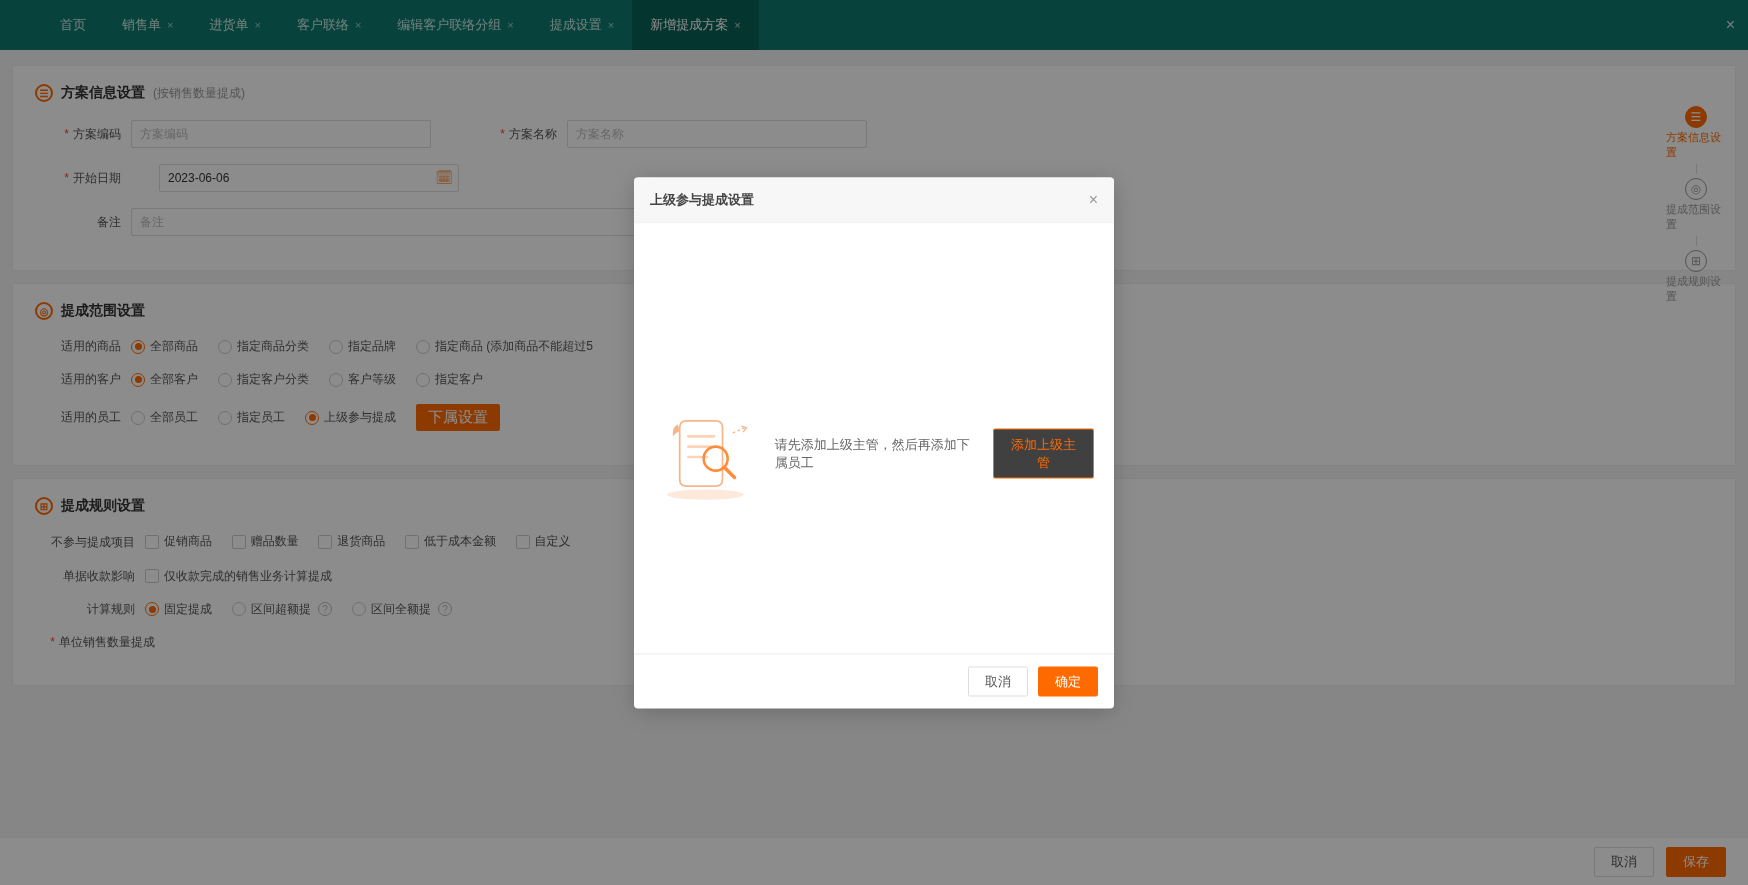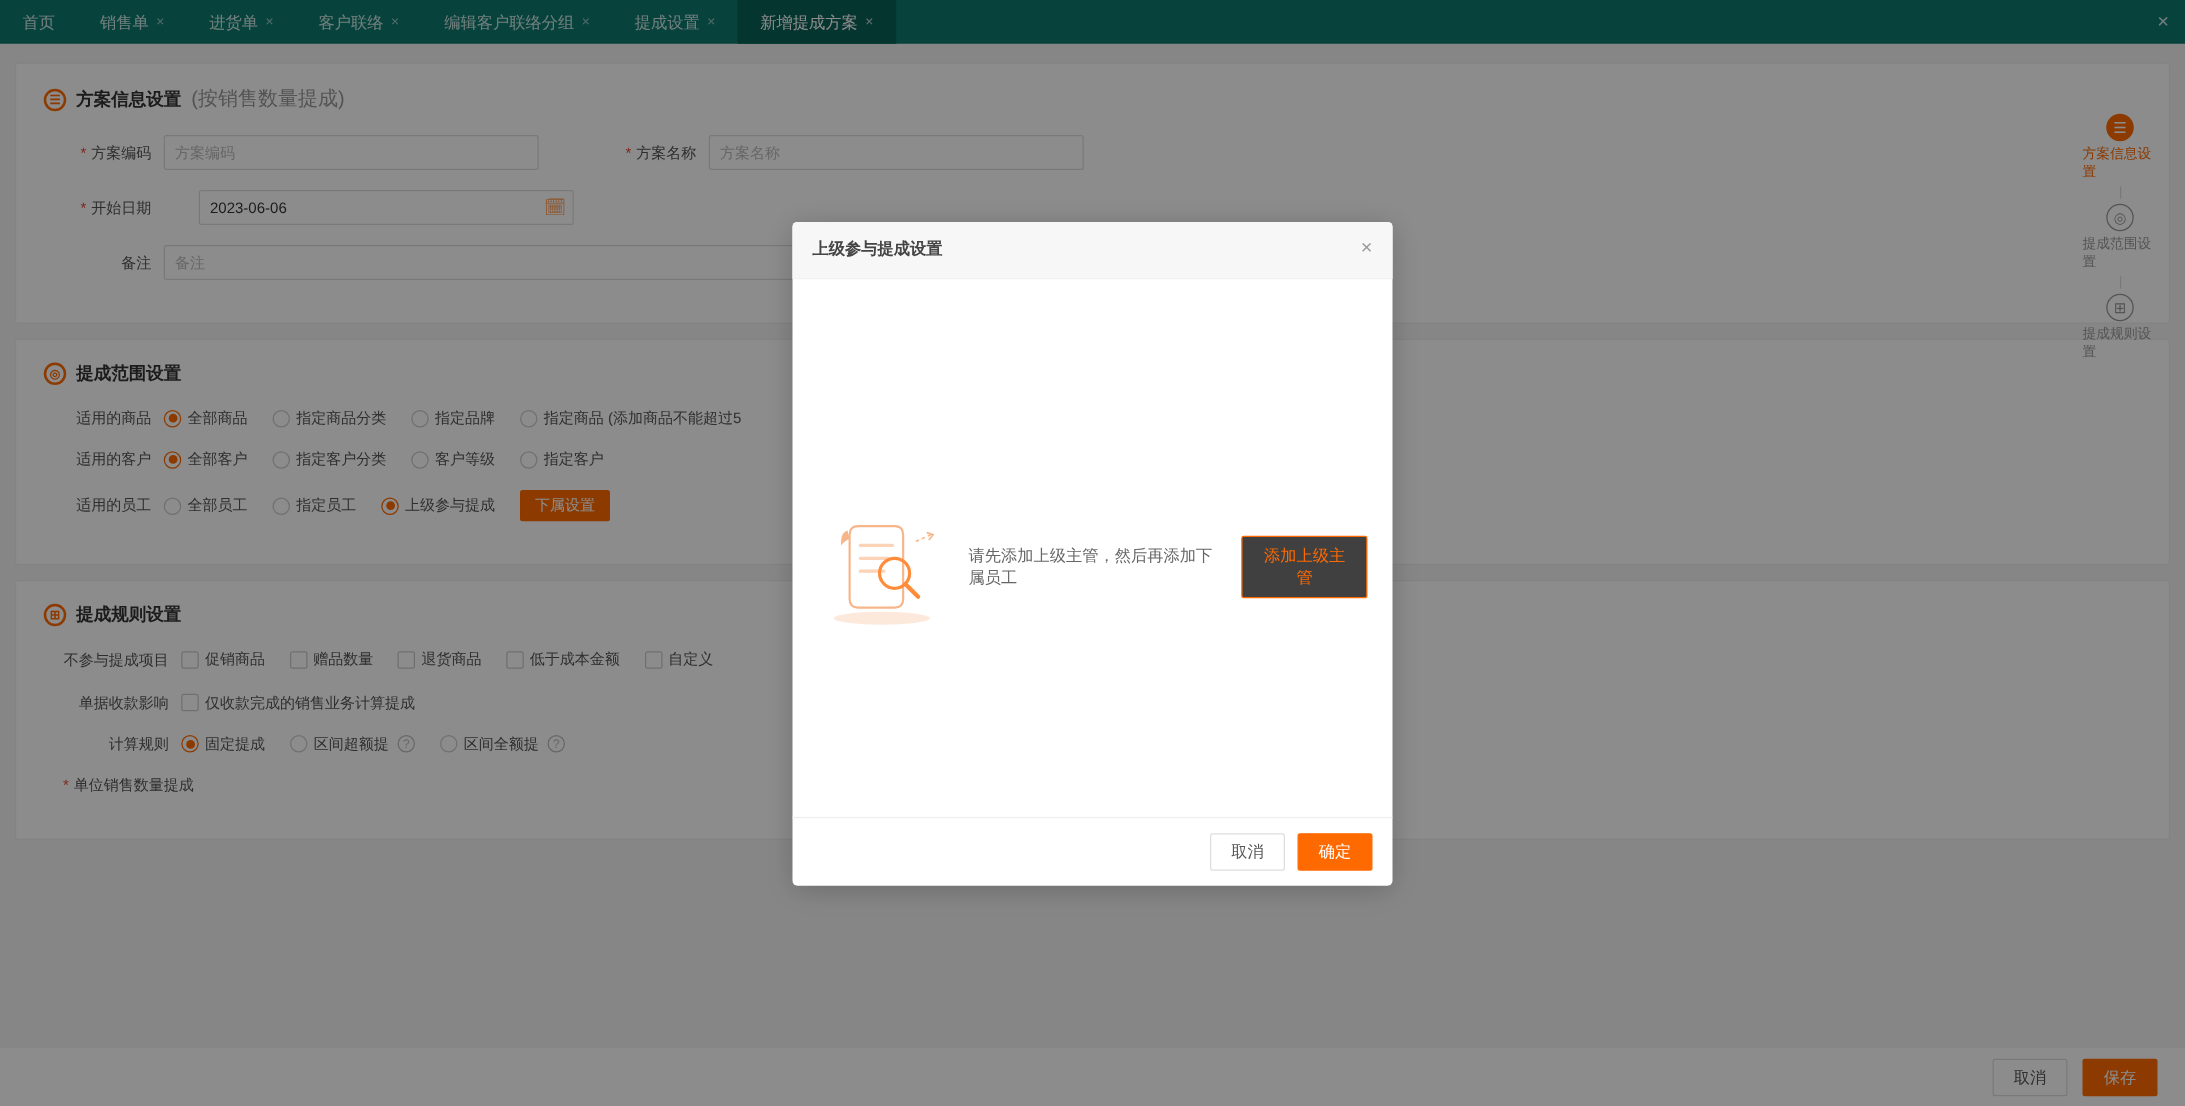--- a/index.html
+++ b/index.html
@@ -1,45 +1,45 @@
 <!DOCTYPE html>
 <html><head>
   <meta charset="utf-8">
   <style>
     * { margin: 0; padding: 0; box-sizing: border-box; font-family: "Microsoft YaHei", Arial, sans-serif; }
     body { background: #f5f5f5; font-size: 13px; color: #333; position: relative; width: 1748px; height: 885px; overflow: hidden; }
     
-    .top-tabs { background: #0d7a6e; height: 35px; display: flex; align-items: stretch; }
+    .top-tabs { background: #0d7a6e; height: 50px; display: flex; align-items: stretch; padding-left: 42px; }
     .tab { padding: 0 18px; display: flex; align-items: center; color: #d0e8e5; cursor: pointer; font-size: 13px; gap: 6px; }
     .tab.active { background: #0a6156; color: #fff; }
     .tab .close { font-size: 11px; opacity: 0.7; cursor: pointer; }
     .tab-close-all { margin-left: auto; width: 35px; display: flex; align-items: center; justify-content: center; color:#d0e8e5; cursor:pointer; font-size:16px; }
     
     .content { padding: 15px 12px 60px 12px; position: relative; }
     .section { background: #fff; border: 1px solid #eee; border-radius: 2px; margin-bottom: 12px; padding: 18px 22px; }
     .section-header { display: flex; align-items: center; gap: 8px; margin-bottom: 18px; }
     .sh-icon { width: 18px; height: 18px; border-radius: 50%; border:2px solid #ff6a00; display:flex; align-items:center; justify-content:center; color:#ff6a00; font-size:10px; font-weight:bold;}
     .sh-title { font-size: 14px; font-weight: 600; }
-    .sh-sub { color: #999; font-size: 16px; }
+    .sh-sub { color: #999; font-size: 12px; }
     
     .form-row { display: flex; align-items: center; margin-bottom: 16px; }
     .form-group { display: flex; align-items: center; margin-right: 40px; }
     .label { width: 96px; text-align: right; padding-right: 10px; color:#555; font-size:12px; }
     .req::before { content: "*"; color: #e74c3c; margin-right: 4px; }
     .input { height: 28px; border: 1px solid #ddd; padding: 0 8px; font-size: 12px; width: 300px; border-radius:2px; color:#333; }
     .input::placeholder { color: #bbb; }
     .date-input { position:relative;padding-left:28px; }
     .cal-icon { position:absolute; right:6px; top:5px; color:#ff8c3a; font-size:14px; }
     
     .radio-row { display: flex; align-items: center; gap: 20px; }
     .radio { display: inline-flex; align-items: center; gap: 5px; cursor: pointer; font-size:12px; color:#555;}
     .radio-dot { width: 14px; height: 14px; border-radius: 50%; border:1px solid #ccc; display:inline-flex; align-items:center; justify-content:center; background:#fff;}
     .radio.checked .radio-dot { border-color: #ff6a00; }
     .radio.checked .radio-dot::after { content:""; width:7px; height:7px; border-radius:50%; background:#ff6a00; }
-    .small-btn { background:#ff6a00; color:#fff; border:none; padding:4px 12px; border-radius:2px; font-size:12px; cursor:pointer; }
+    .small-btn { background:#ff6a00; color:#fff; border:none; padding:4px 12px; border-radius:2px; font-size:15px; cursor:pointer; }
     
     .checkbox { display:inline-flex; align-items:center; gap:5px; cursor:pointer; font-size:12px; color:#555; margin-right:16px;justify-content:space-between;}
     .cb-box { width:14px; height:14px; border:1px solid #ccc; border-radius:2px; background:#fff; }
     .help { display:inline-flex; width:14px; height:14px; border-radius:50%; border:1px solid #bbb; align-items:center; justify-content:center; font-size:10px; color:#bbb; margin-left:2px; }
     
     .side-anchors { position: absolute; right: 22px; top: 56px; width: 60px; display:flex; flex-direction:column; align-items:center; gap:4px; }
     .anchor { display:flex; flex-direction:column; align-items:center; gap:2px; font-size:11px; color:#999; cursor:pointer; }
     .anchor.active { color:#ff6a00; }
     .anchor-icon { width:22px; height:22px; border-radius:50%; border:1px solid currentColor; display:flex; align-items:center; justify-content:center; font-size:12px;}
     .anchor.active .anchor-icon { background:#ff6a00; color:#fff; border-color:#ff6a00; }

